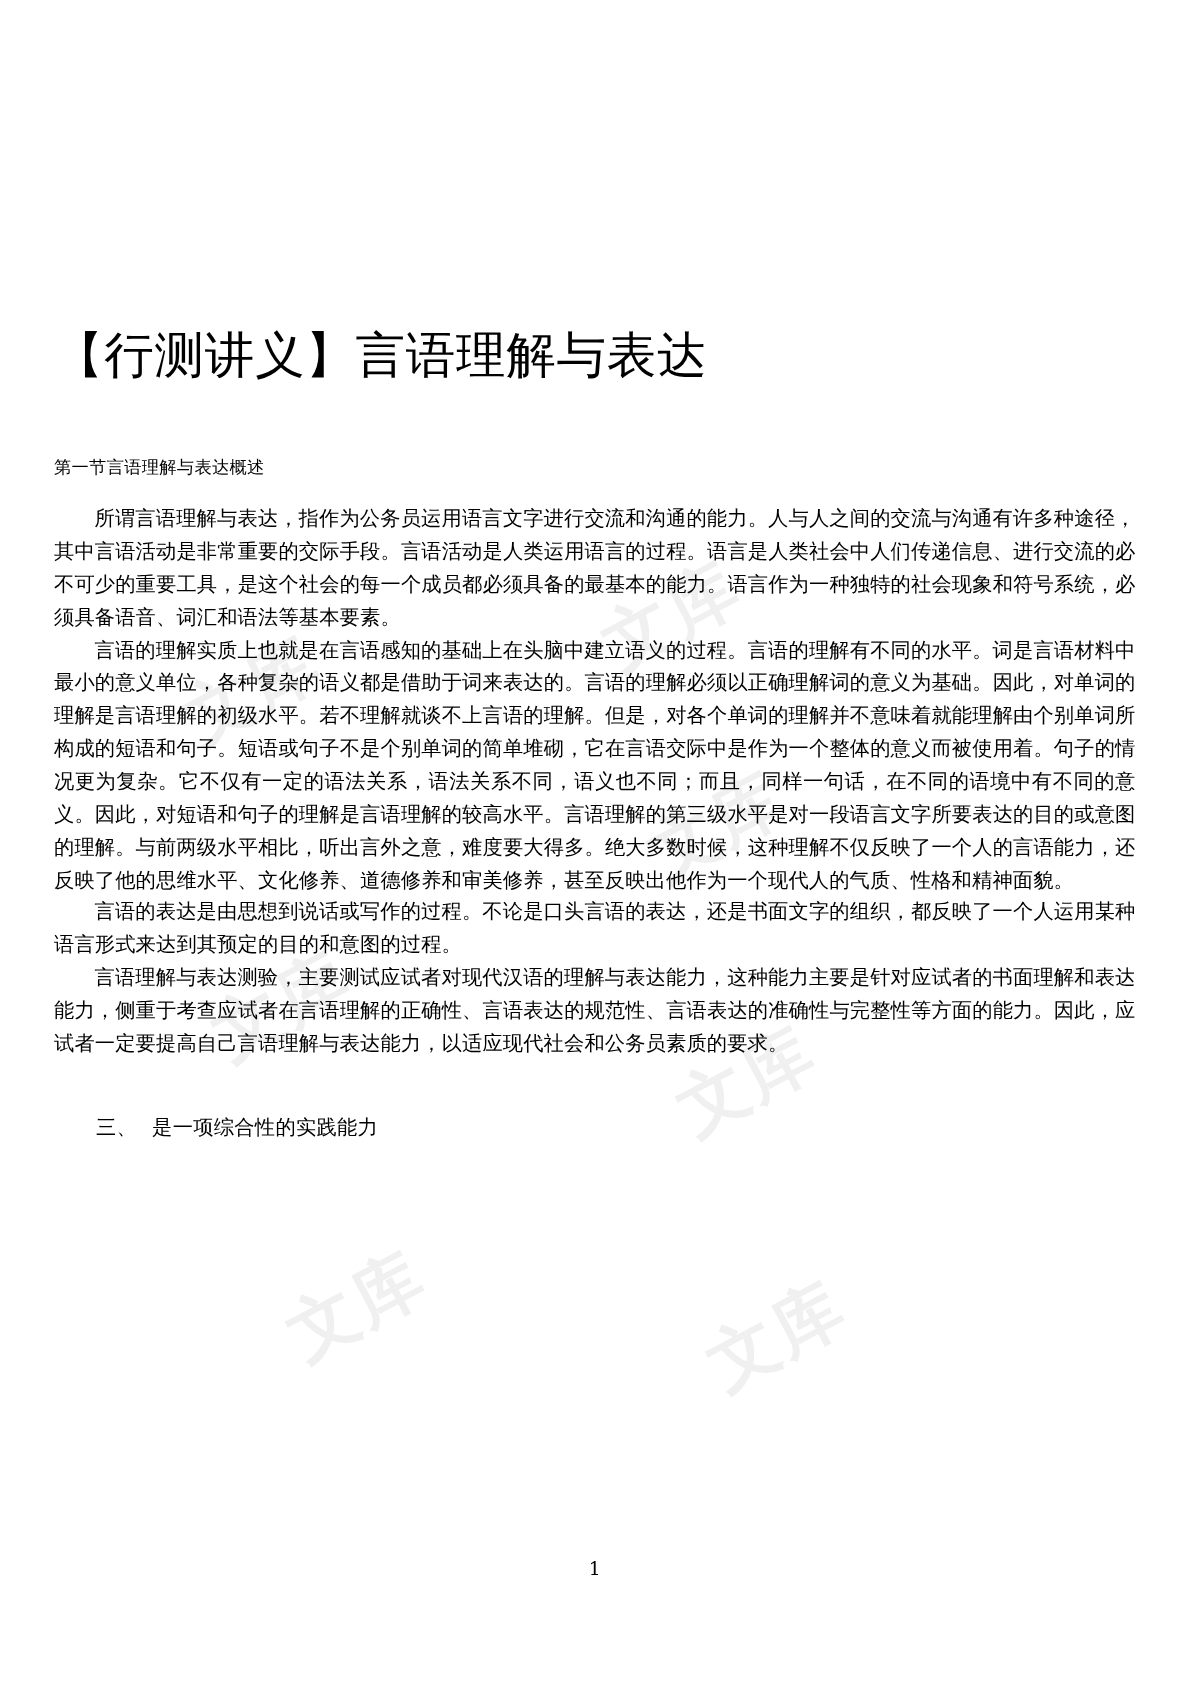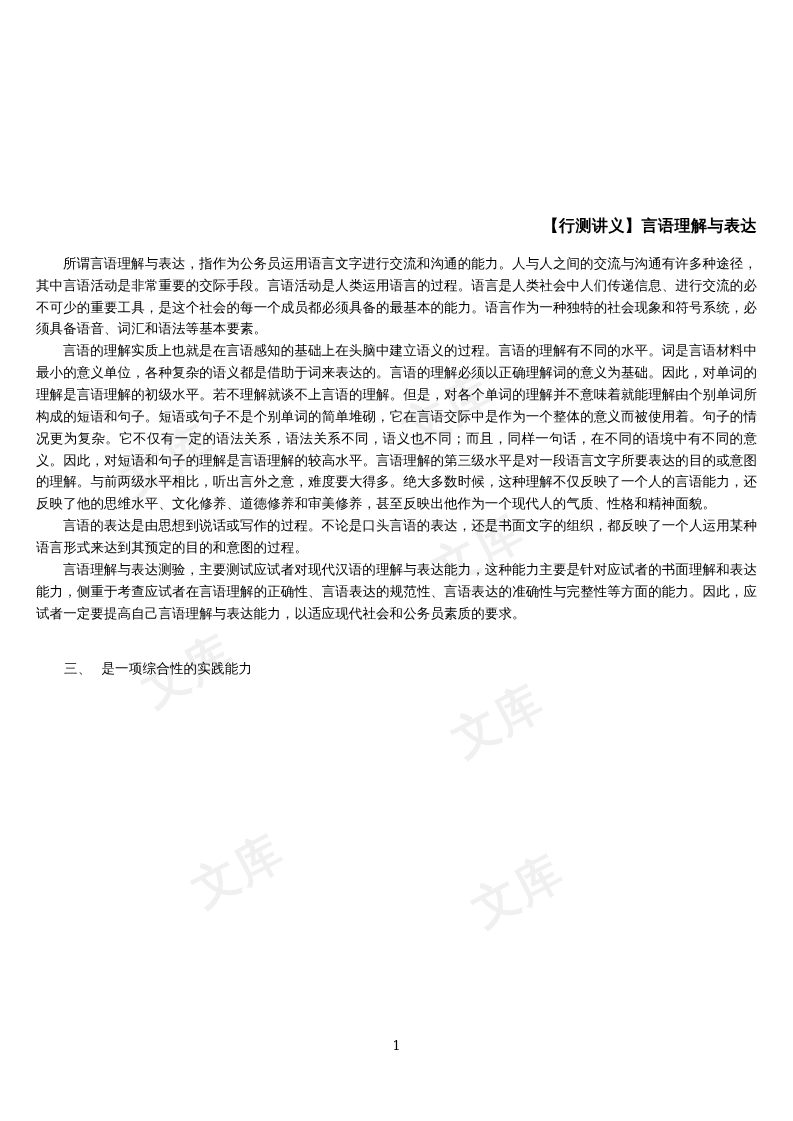--- a/index.html
+++ b/index.html
@@ -55,23 +55,23 @@
   .wm.f { left: 470px; top: 860px; }
   .wm.g { left: 120px; top: 430px; }
 
   #content {
     position: relative;
     z-index: 1;
     padding: 0 36px;
   }
 
   #doc-title {
-    text-align: right;
-    font-size: 16px;
-    font-weight: bold;
+    text-align: left;
+    font-size: 33px;
+    font-weight: normal;
     letter-spacing: 0.5px;
     margin: 0;
     padding-top: 216px;
     line-height: 1.3;
     font-family: "DejaVu Serif", "Liberation Serif", serif;
   }
 
   .section-label {
     font-size: 11.5px;
     margin-top: 44px;
@@ -127,20 +127,21 @@
     <div class="wm c">文库</div>
     <div class="wm d">文库</div>
     <div class="wm e">文库</div>
     <div class="wm f">文库</div>
   </div>
 
   <div id="content">
 
     <h1 id="doc-title">【行测讲义】言语理解与表达</h1>
 
+    <div class="section-label">第一节言语理解与表达概述</div>
 
     <div class="gap-md"></div>
 
     <p class="para">所谓言语理解与表达，指作为公务员运用语言文字进行交流和沟通的能力。人与人之间的交流与沟通有许多种途径，其中言语活动是非常重要的交际手段。言语活动是人类运用语言的过程。语言是人类社会中人们传递信息、进行交流的必不可少的重要工具，是这个社会的每一个成员都必须具备的最基本的能力。语言作为一种独特的社会现象和符号系统，必须具备语音、词汇和语法等基本要素。</p>
     <p class="para">言语的理解实质上也就是在言语感知的基础上在头脑中建立语义的过程。言语的理解有不同的水平。词是言语材料中最小的意义单位，各种复杂的语义都是借助于词来表达的。言语的理解必须以正确理解词的意义为基础。因此，对单词的理解是言语理解的初级水平。若不理解就谈不上言语的理解。但是，对各个单词的理解并不意味着就能理解由个别单词所构成的短语和句子。短语或句子不是个别单词的简单堆砌，它在言语交际中是作为一个整体的意义而被使用着。句子的情况更为复杂。它不仅有一定的语法关系，语法关系不同，语义也不同；而且，同样一句话，在不同的语境中有不同的意义。因此，对短语和句子的理解是言语理解的较高水平。言语理解的第三级水平是对一段语言文字所要表达的目的或意图的理解。与前两级水平相比，听出言外之意，难度要大得多。绝大多数时候，这种理解不仅反映了一个人的言语能力，还反映了他的思维水平、文化修养、道德修养和审美修养，甚至反映出他作为一个现代人的气质、性格和精神面貌。</p>
     <p class="para">言语的表达是由思想到说话或写作的过程。不论是口头言语的表达，还是书面文字的组织，都反映了一个人运用某种语言形式来达到其预定的目的和意图的过程。</p>
     <p class="para">言语理解与表达测验，主要测试应试者对现代汉语的理解与表达能力，这种能力主要是针对应试者的书面理解和表达能力，侧重于考查应试者在言语理解的正确性、言语表达的规范性、言语表达的准确性与完整性等方面的能力。因此，应试者一定要提高自己言语理解与表达能力，以适应现代社会和公务员素质的要求。</p>
 
     <div class="spacer-sec"></div>
 

